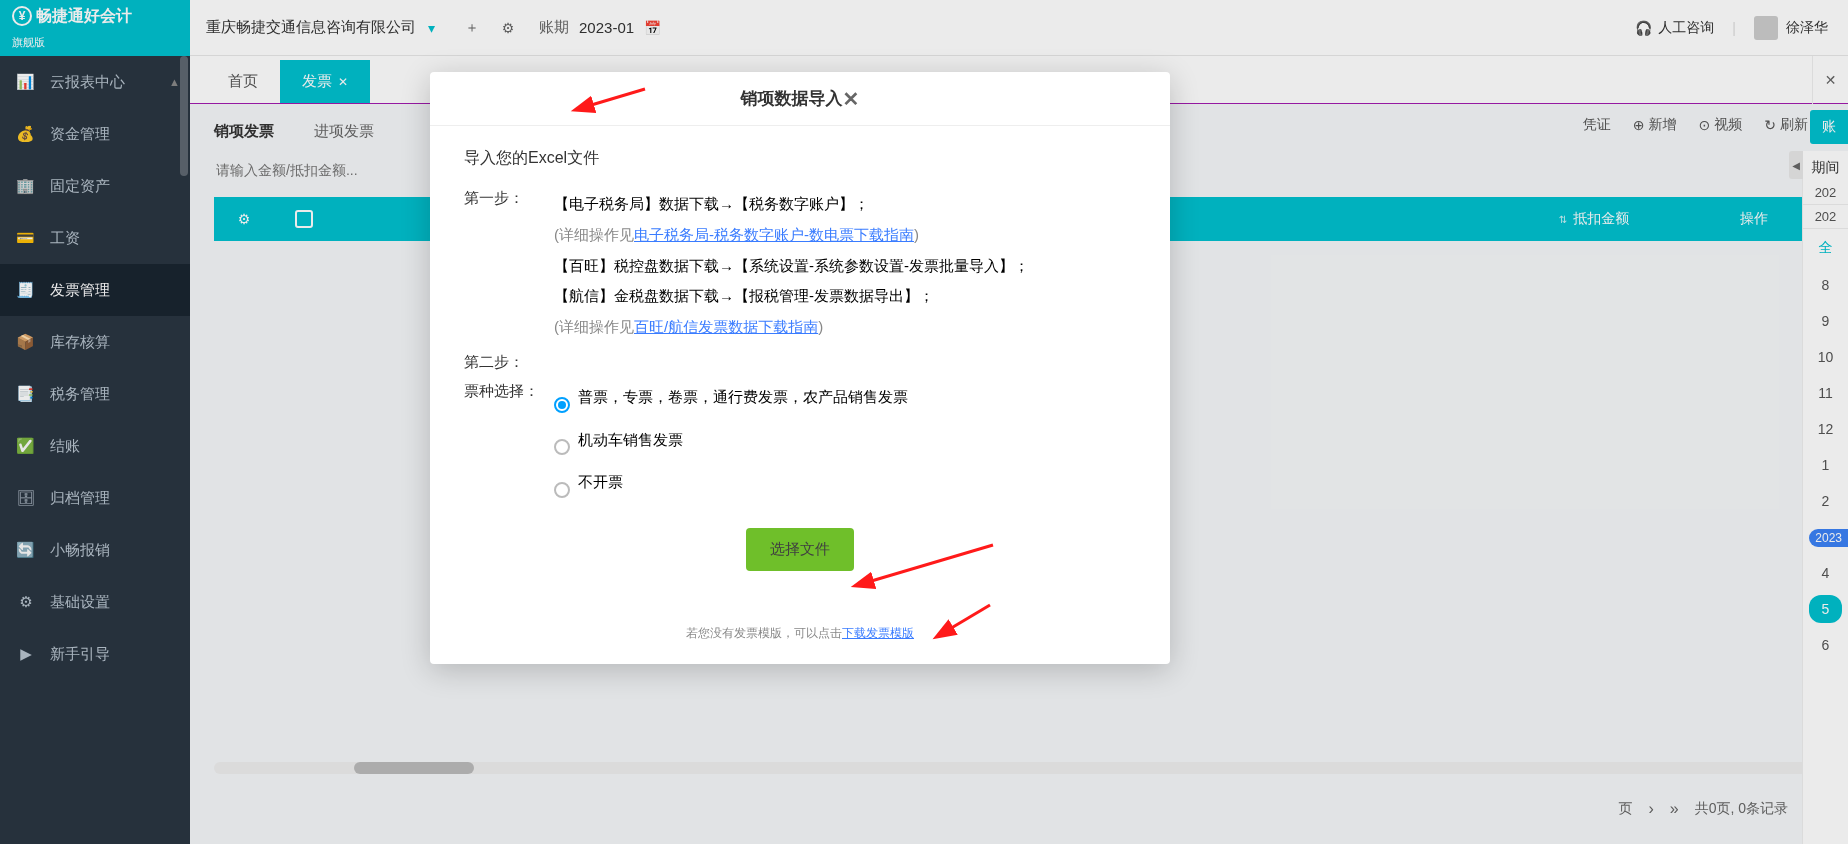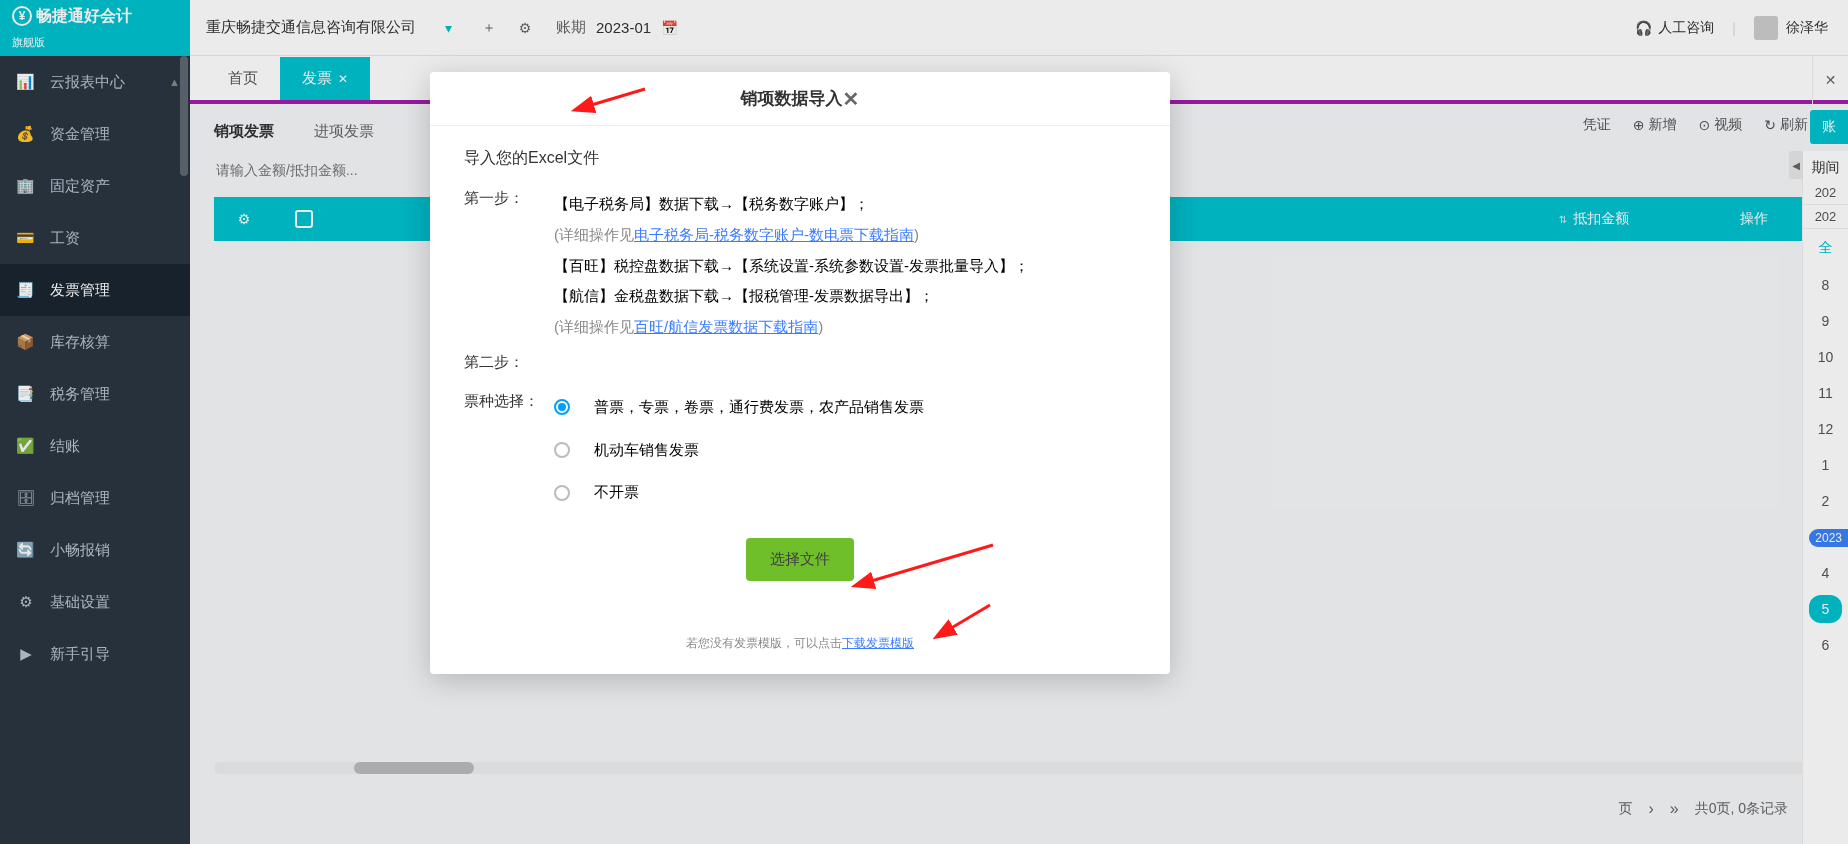--- a/index.html
+++ b/index.html
@@ -4,38 +4,38 @@
 <style>
 * { box-sizing: border-box; margin: 0; padding: 0; }
 body { font-family: "Microsoft YaHei", sans-serif; font-size: 14px; color: #333; background: #fff; overflow: hidden; width: 1848px; height: 844px; position: relative; }
 
 
 .top-header { height: 56px; display: flex; align-items: center; background: #fff; border-bottom: 1px solid #e8e8e8; }
 .logo-area { width: 190px; height: 56px; background: #00c1cf; color: #fff; display: flex; flex-direction: column; justify-content: center; padding-left: 12px; }
 .logo-main { font-size: 16px; font-weight: bold; display: flex; align-items: center; gap: 4px; }
 .logo-icon { width: 20px; height: 20px; border: 2px solid #fff; border-radius: 50%; display: inline-flex; align-items: center; justify-content: center; font-size: 12px; }
 .logo-sub { font-size: 11px; margin-top: 8px; }
-.company-sel { margin-left: 16px; display: flex; align-items: center; gap: 29px; font-size: 15px; color: #333; }
+.company-sel { margin-left: 16px; display: flex; align-items: center; gap: 12px; font-size: 15px; color: #333; }
 .chev-down { color: #00c1cf; font-size: 14px; }
 .hdr-icon { width: 22px; height: 22px; color: #666; display: inline-flex; align-items: center; justify-content: center; cursor: pointer; }
 .period-label { margin-left: 20px; color: #666; font-size: 15px; }
 .period-val { margin-left: 10px; font-size: 15px; }
 .hdr-right { margin-left: auto; display: flex; align-items: center; gap: 18px; padding-right: 20px; }
 .avatar { width: 24px; height: 24px; background: #ccc; border-radius: 3px; }
 
 
 .sidebar { position: absolute; left: 0; top: 56px; bottom: 0; width: 190px; background: #2a3642; color: #b8c4cf; overflow: hidden; }
 .sb-item { height: 52px; display: flex; align-items: center; padding-left: 16px; gap: 14px; font-size: 15px; cursor: pointer; }
 .sb-item.active { background: #1a2530; color: #fff; }
 .sb-icon { width: 20px; display: inline-flex; justify-content: center; }
 .sb-scroll { position: absolute; right: 2px; top: 0; width: 8px; height: 120px; background: rgba(255,255,255,.25); border-radius: 4px; }
 
 
 .main { position: absolute; left: 190px; top: 56px; right: 0; bottom: 0; background: #f5f7f9; }
-.tabs-row { height: 48px; display: flex; align-items: flex-end; padding-left: 16px; background: #fff; border-bottom: 4px solid #a21caf; position: relative; }
+.tabs-row { height: 48px; display: flex; align-items: flex-end; padding-left: 16px; background: #fff; border-bottom: 1px solid #a21caf; position: relative; }
 .tab { padding: 12px 22px; font-size: 15px; color: #555; cursor: pointer; }
 .tab.active { background: #00c1cf; color: #fff; }
 .tab-close { margin-left: 6px; font-size: 12px; }
 .close-all { position: absolute; right: 0; top: 0; width: 36px; height: 48px; display: flex; align-items: center; justify-content: center; color: #666; cursor: pointer; border-left: 1px solid #eee; }
 
 .content { padding: 18px 24px; }
 .subtabs { display: flex; gap: 40px; font-size: 15px; color: #666; margin-bottom: 12px; }
 .subtab { cursor: pointer; }
 .subtab.active { color: #333; font-weight: bold; }
 
@@ -76,21 +76,21 @@
 .modal { position: absolute; left: 430px; top: 72px; width: 740px; background: #fff; box-shadow: 0 6px 30px rgba(0,0,0,.2); border-radius: 4px; }
 .modal-hd { height: 54px; display: flex; align-items: center; justify-content: center; padding: 0 24px; border-bottom: 1px solid #eee; font-size: 17px; font-weight: bold; }
 .modal-close { font-size: 20px; color: #666; cursor: pointer; }
 .modal-body { padding: 22px 34px 40px; }
 .modal-title { text-align: left; font-size: 16px; margin-bottom: 20px; }
 .step-row { display: flex; margin-bottom: 10px; }
 .step-label { width: 90px; color: #333; font-size: 15px; flex-shrink: 0; }
 .step-body { flex: 1; font-size: 15px; line-height: 2.05; color: #000; }
 .hint { color: #888; }
 .lnk { color: #3a7cff; text-decoration: underline; cursor: pointer; }
-.radio-row { display: flex; align-items: center; gap: 24px; margin-bottom: 12px; }
+.radio-row { display: flex; align-items: flex-end; gap: 8px; margin-bottom: 12px; }
 .radio { width: 16px; height: 16px; border: 2px solid #00a0ff; border-radius: 50%; display: inline-flex; align-items: center; justify-content: center; }
 .radio.off { border-color: #bbb; }
 .radio .dot { width: 8px; height: 8px; background: #00a0ff; border-radius: 50%; }
 .choose-btn { display: block; margin: 18px auto 0; background: #6fbf2a; color: #404040; border: none; padding: 12px 24px; font-size: 15px; border-radius: 4px; cursor: pointer; }
 .modal-foot { text-align: center; color: #888; font-size: 12px; padding: 14px 0 22px; }
 
 
 .arrow { position: absolute; pointer-events: none; }
 .arrow svg { overflow: visible; }
 </style>
@@ -281,21 +281,21 @@
         <div>【百旺】税控盘数据下载→【系统设置-系统参数设置-发票批量导入】；</div>
         <div>【航信】金税盘数据下载→【报税管理-发票数据导出】；</div>
         <div class="hint"><span>(详细操作见</span><a class="lnk">百旺/航信发票数据下载指南</a><span>)</span></div>
       </div>
     </div>
 
     <div class="step-row">
       <div class="step-label">第二步：</div>
     </div>
 
-    <div class="step-row" style="margin-top:20px">
+    <div class="step-row" style="margin-top:10px">
       <div class="step-label">票种选择：</div>
       <div class="step-body">
         <div class="radio-row">
             <span class="radio">
               <span class="dot"></span>
             </span>
             <span>普票，专票，卷票，通行费发票，农产品销售发票</span>
           </div>
         <div class="radio-row">
             <span class="radio off"></span>

